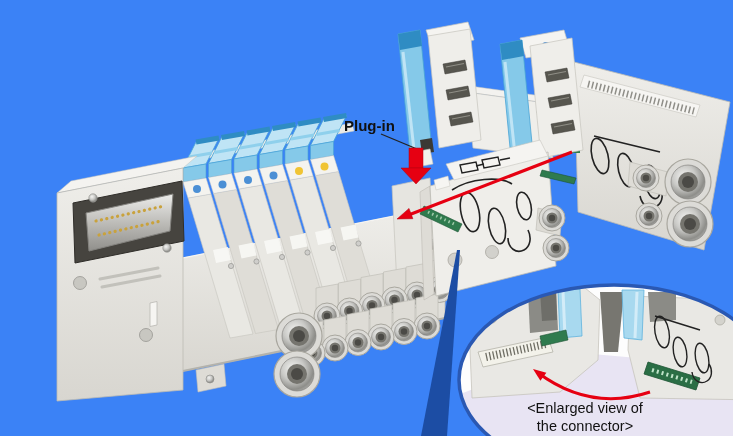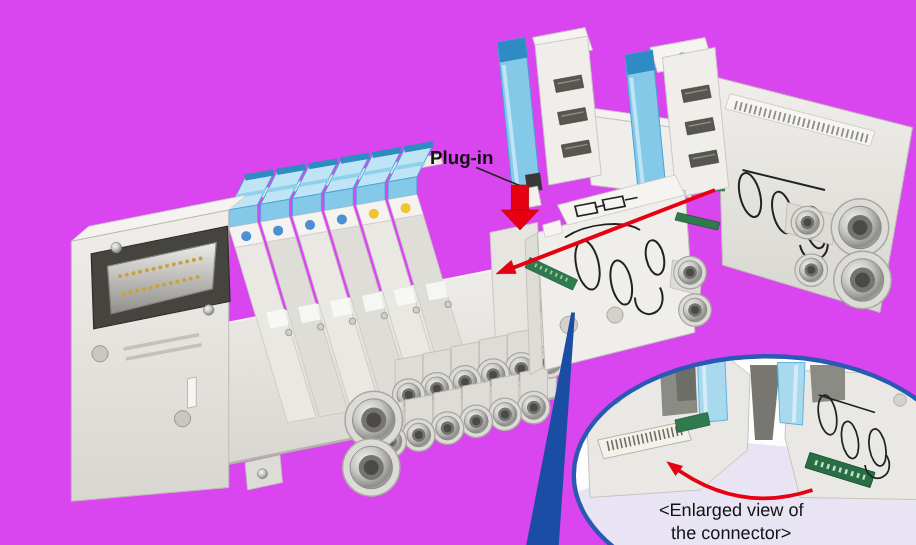--- a/index.html
+++ b/index.html
@@ -1,16 +1,16 @@
 <!DOCTYPE html>
 <html><head>
 <meta charset="utf-8">
 <style>
   html,body{margin:0;padding:0;background:#fff;}
-  .stage{position:relative;width:733px;height:436px;background:#d946ef;overflow:hidden;
+  .stage{position:relative;width:733px;height:436px;background:#3b82f6;overflow:hidden;
          font-family:"Liberation Sans", sans-serif;}
   svg{display:block}
   .cap-label{font-family:"Liberation Sans", sans-serif;}
 </style>
 </head>
 <body>
 
 <div class="stage">
 <svg width="733" height="436" viewBox="0 0 733 436">
 <defs>

